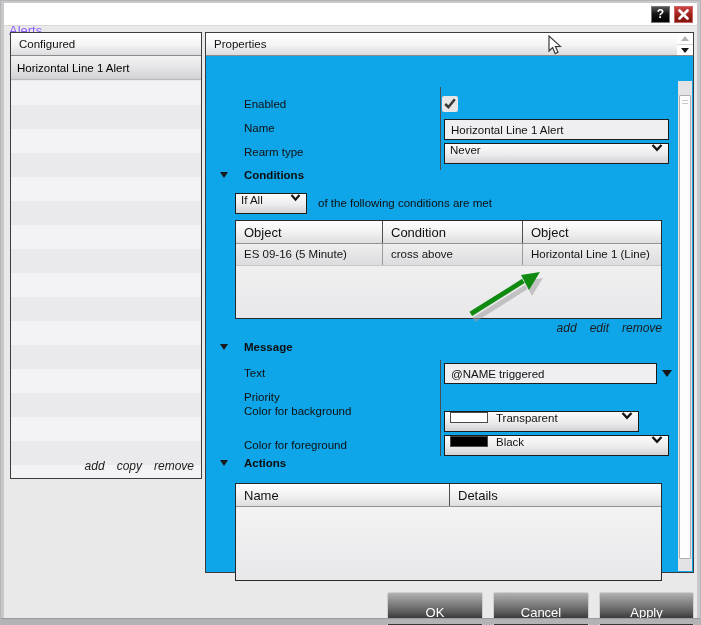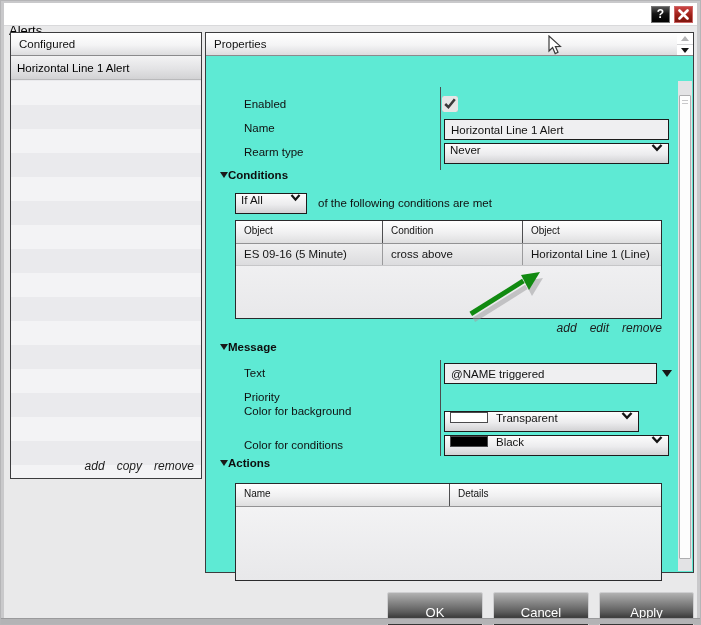--- a/index.html
+++ b/index.html
@@ -7,21 +7,21 @@
   body { font-family:"Liberation Sans", sans-serif; background:#e9e9ea; }
 
   .window { position:relative; width:701px; height:625px; background:#e9e9ea;
             box-shadow: inset 0 0 0 1px #b5b5b7, inset 0 0 0 4px #c9c9cb; overflow:hidden; }
   .bottom-edge { position:absolute; left:1px; right:1px; bottom:1px; height:6px;
                  background:#b3b3b5; border-top:1px solid #9a9a9c; }
 
   
   .titlebar { position:absolute; left:4px; top:3px; width:693px; height:23px; background:#ffffff;
               display:flex; align-items:center; border-bottom:1px solid #d9d9db; }
-  .title { margin-left:5px; font-size:13px; color:#000000;margin-top:32px; }
+  .title { margin-left:5px; font-size:13px; color:#8b5cf6;margin-top:32px; }
   .tb-btn { width:19px; height:17px; margin-right:4px; display:flex; align-items:center;
             justify-content:center; cursor:default; }
   .tb-help { margin-left:auto; background:linear-gradient(#555 0%,#141414 45%,#000 100%);
              border:1px solid #777; color:#fff; font-weight:bold; font-size:12px; }
   .tb-close { background:linear-gradient(#c44 0%,#9c1f16 55%,#7e150e 100%); border:1px solid #c66; }
 
   
   .panel-header { height:23px; background:linear-gradient(#ffffff 0%,#f4f4f5 55%,#dcdcde 100%);
                   border-bottom:1px solid #8a8a8c; display:flex; align-items:center;
                   padding-left:8px; font-size:11.5px; color:#111; position:relative; }
@@ -30,21 +30,21 @@
                 border:1px solid #3c3c3e; background:repeating-linear-gradient(
                   to bottom, #f3f3f5 0px, #f3f3f5 24px, #eaeaed 24px, #eaeaed 48px); }
   .list-item { height:24px; display:flex; align-items:center; padding-left:6px; font-size:11.5px;
                background:linear-gradient(#f3f3f4 0%,#e3e3e5 55%,#d2d2d4 100%);
                border-bottom:1px solid #b9b9bb; }
   .panel-links { position:absolute; right:7px; bottom:5px; display:flex; gap:12px;
                  font-style:italic; font-size:12px; color:#1c1c1c; }
   .panel-links span { cursor:pointer; }
 
   .right-panel { position:absolute; left:205px; top:32px; width:489px; height:541px;
-                 border:1px solid #3c3c3e; background:#5eead4; }
+                 border:1px solid #3c3c3e; background:#0ea5e9; }
   .rp-content { position:absolute; left:0; top:24px; right:0; bottom:0; }
 
   
   .hdr-scrollbtns { position:absolute; right:0; top:0; width:16px; height:23px; }
   .sc-btn { height:11px; display:flex; align-items:center; justify-content:center; background:#fff; }
   .sc-btn.sep { border-top:1px solid #d5d5d7; }
   .tri-up { width:0; height:0; border-left:4px solid transparent; border-right:4px solid transparent;
             border-bottom:5px solid #b4b4b6; }
   .tri-down { width:0; height:0; border-left:4px solid transparent; border-right:4px solid transparent;
               border-top:5px solid #141414; }
@@ -59,31 +59,31 @@
   .divider { position:absolute; left:234px; width:1px; background:#4c4c4e; }
   .checkbox { position:absolute; left:236px; top:39px; width:16px; height:16px; accent-color:#e6e6e6; }
   .tinput { position:absolute; height:21px; border:1px solid #1c1c1c; background:#efeff1;
             font-size:11.5px; padding:0 6px; font-family:"Liberation Sans",sans-serif; color:#111; }
   .sel { position:absolute; height:21px; border:1px solid #1c1c1c;
          background:linear-gradient(#fcfcfc 0%,#ececee 55%,#d2d2d4 100%);
          display:flex; padding:0 5px; font-size:11.5px; color:#111; cursor:default; }
   .sel .chev { margin-left:auto; display:flex; }
   .swatch { width:38px; height:11px; border:1px solid #4a4a4c; margin-right:8px; flex:none; }
 
-  .sect-hdr { position:absolute; display:flex; align-items:center; gap:0; left:14px; }
+  .sect-hdr { position:absolute; display:flex; align-items:center; gap:16px; left:14px; }
   .sect-tri { width:0; height:0; border-left:4px solid transparent; border-right:4px solid transparent;
               border-top:6px solid #1a1a1a; }
   .sect-label { font-size:11.5px; font-weight:bold; color:#0d0d0d; }
 
   
   .dtable { position:absolute; border:1px solid #2a2a2c;
             background:linear-gradient(#f6f6f7 0%,#e8e8ea 100%); }
   .thead { display:grid; height:23px; background:linear-gradient(#ffffff 0%,#f0f0f1 55%,#dededf 100%);
            border-bottom:1px solid #929294; }
-  .th { font-size:10px; color:#111; padding:4px 0 0 8px; border-right:1px solid #4e4e50; }
+  .th { font-size:13px; color:#111; padding:4px 0 0 8px; border-right:1px solid #4e4e50; }
   .th:last-child { border-right:none; }
   .trow { display:grid; height:22px; background:linear-gradient(#efeff0 0%,#dcdcde 100%);
           border-bottom:1px solid #c6c6c8; }
   .td { font-size:11.5px; color:#141414; padding:4px 0 0 8px; border-right:1px solid #9a9a9c;
         white-space:nowrap; overflow:hidden; }
   .td:last-child { border-right:none; }
 
   .inline-links { position:absolute; display:flex; gap:13px; font-style:italic; font-size:12px;
                   color:#1c1c1c; }
   .inline-links span { cursor:pointer; }
@@ -225,21 +225,21 @@
       <div class="sel" style="left:238px; top:354px; width:195px;">
         <span class="swatch" style="background: rgb(255, 255, 255);"></span>
         <span>Transparent</span>
         <span class="chev">
           <svg width="12" height="8" viewBox="0 0 12 8">
               <path d="M1.5 1 L6 5.8 L10.5 1" stroke="#141414" stroke-width="2.4" fill="none"></path>
             </svg>
         </span>
       </div>
 
-      <span class="flabel" style="top:382px;">Color for conditions</span>
+      <span class="flabel" style="top:382px;">Color for foreground</span>
       <div class="sel" style="left:238px; top:378px; width:225px;">
         <span class="swatch" style="background: rgb(0, 0, 0);"></span>
         <span>Black</span>
         <span class="chev">
           <svg width="12" height="8" viewBox="0 0 12 8">
               <path d="M1.5 1 L6 5.8 L10.5 1" stroke="#141414" stroke-width="2.4" fill="none"></path>
             </svg>
         </span>
       </div>
 

